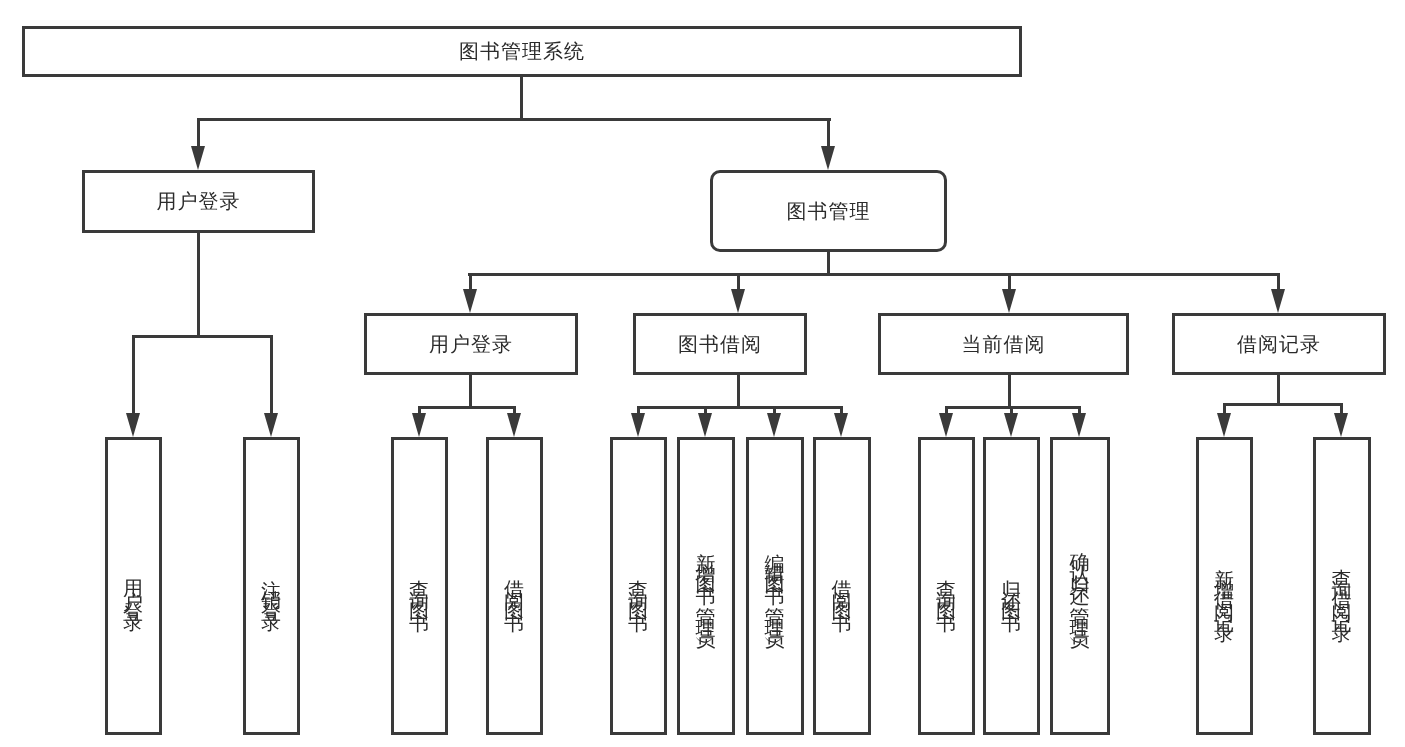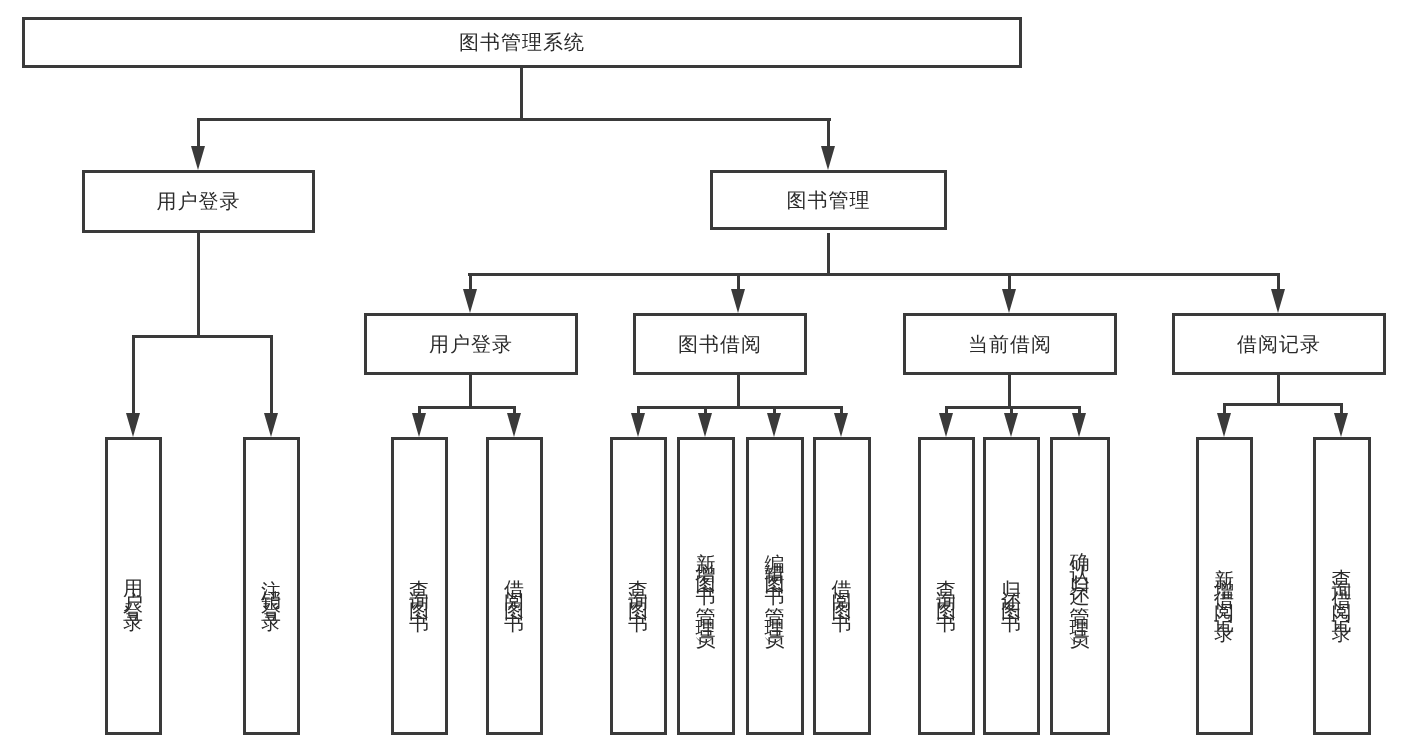--- a/index.html
+++ b/index.html
@@ -55,35 +55,35 @@
     letter-spacing:1px;
     z-index:5;
     white-space:nowrap;
   }
 </style>
 </head>
 <body>
 
 <div id="canvas">
 
-  <div class="box" style="left:22px;top:17px;width:1000px;height:51px;">
+  <div class="box" style="left:22px;top:26px;width:1000px;height:51px;">
     <span>图书管理系统</span>
   </div>
 
   <div class="vline" style="left:520px;top:68px;height:50px;"></div>
   <div class="hline" style="left:197px;top:118px;width:634px;"></div>
   <div class="vline" style="left:197px;top:118px;height:30px;"></div>
   <div class="arrow" style="left:191px;top:146px;"></div>
   <div class="vline" style="left:827px;top:118px;height:30px;"></div>
   <div class="arrow" style="left:821px;top:146px;"></div>
 
   <div class="box" style="left:82px;top:170px;width:233px;height:63px;">
     <span>用户登录</span>
   </div>
-  <div class="box" style="left:710px;top:170px;width:237px;height:60px;">
+  <div class="box" style="left:710px;top:170px;width:237px;height:82px;border-radius:10px;">
     <span>图书管理</span>
   </div>
 
   <div class="vline" style="left:197px;top:233px;height:102px;"></div>
   <div class="hline" style="left:132px;top:335px;width:140px;"></div>
   <div class="vline" style="left:132px;top:335px;height:80px;"></div>
   <div class="arrow" style="left:126px;top:413px;"></div>
   <div class="vline" style="left:270px;top:335px;height:80px;"></div>
   <div class="arrow" style="left:264px;top:413px;"></div>
 
@@ -97,21 +97,21 @@
   <div class="arrow" style="left:1002px;top:289px;"></div>
   <div class="vline" style="left:1277px;top:273px;height:20px;"></div>
   <div class="arrow" style="left:1271px;top:289px;"></div>
 
   <div class="box" style="left:364px;top:313px;width:214px;height:62px;">
     <span>用户登录</span>
   </div>
   <div class="box" style="left:633px;top:313px;width:174px;height:62px;">
     <span>图书借阅</span>
   </div>
-  <div class="box" style="left:903px;top:313px;width:214px;height:62px;text-align:right;">
+  <div class="box" style="left:878px;top:313px;width:251px;height:62px;text-align:right;">
     <span>当前借阅</span>
   </div>
   <div class="box" style="left:1172px;top:313px;width:214px;height:62px;">
     <span>借阅记录</span>
   </div>
 
   <div class="vline" style="left:469px;top:375px;height:31px;"></div>
   <div class="hline" style="left:418px;top:406px;width:98px;"></div>
   <div class="vline" style="left:418px;top:406px;height:11px;"></div>
   <div class="arrow" style="left:412px;top:413px;"></div>

